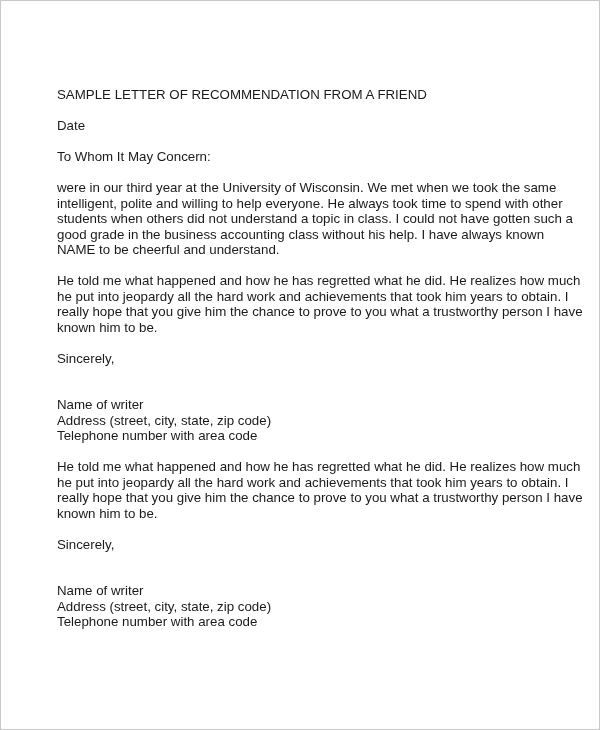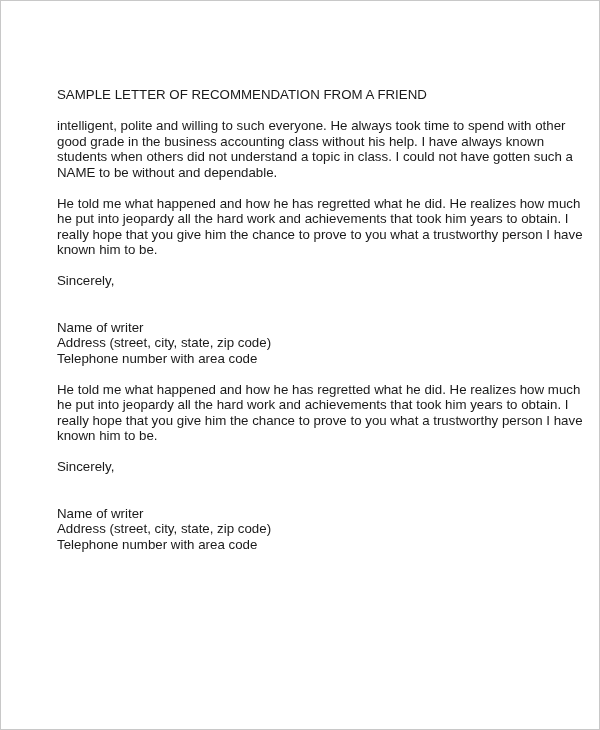--- a/index.html
+++ b/index.html
@@ -21,26 +21,29 @@
   }
   .block { margin: 0 0 15.5px 0; white-space: nowrap; }
   .line { display: block; white-space: nowrap; }
 </style>
 </head>
 <body>
 
 <div class="page">
   <div class="content">
     <div class="block">SAMPLE LETTER OF RECOMMENDATION FROM A FRIEND</div>
+    <div class="block">Date</div>
+    <div class="block">To Whom It May Concern:</div>
 
     <div class="block">
-      <span class="line">intelligent, polite and willing to such everyone.  He always took time to spend with other</span>
+      <span class="line">were in our third year at the University of Wisconsin.  We met when we took the same</span>
+      <span class="line">intelligent, polite and willing to help everyone.  He always took time to spend with other</span>
+      <span class="line">students when others did not understand a topic in class.  I could not have gotten such a</span>
       <span class="line">good grade in the business accounting class without his help.  I have always known</span>
-      <span class="line">students when others did not understand a topic in class.  I could not have gotten such a</span>
-      <span class="line">NAME to be without and dependable.</span>
+      <span class="line">NAME to be cheerful and understand.</span>
     </div>
 
     <div class="block">
       <span class="line">He told me what happened and how he has regretted what he did.  He realizes how much</span>
       <span class="line">he put into jeopardy all the hard work and achievements that took him years to obtain.  I</span>
       <span class="line">really hope that you give him the chance to prove to you what a trustworthy person I have</span>
       <span class="line">known him to be.</span>
     </div>
 
     <div class="block">Sincerely,</div>

